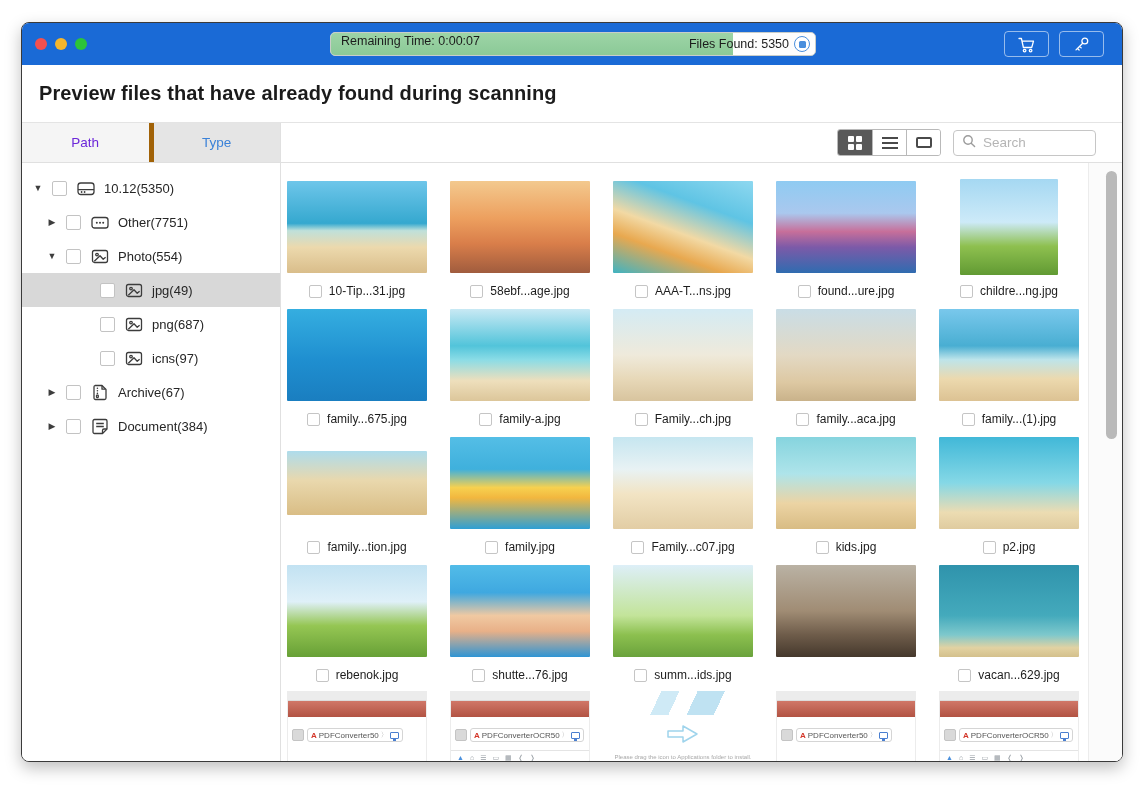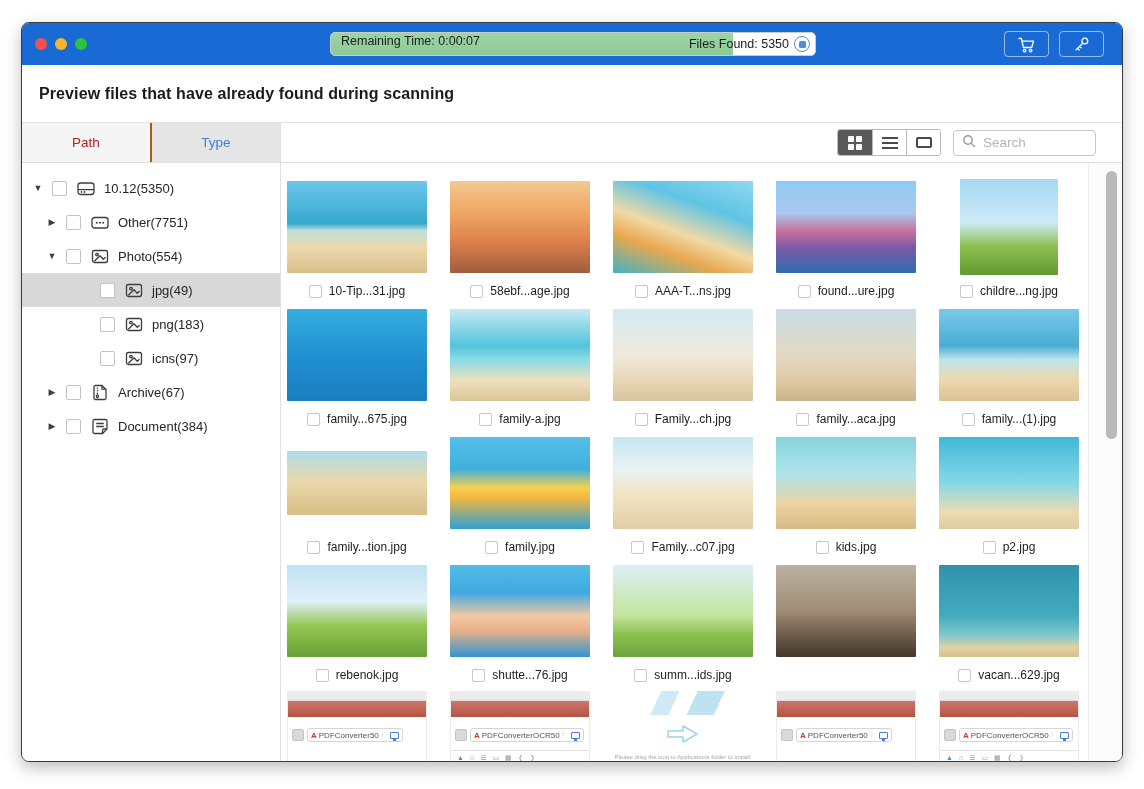--- a/index.html
+++ b/index.html
@@ -28,28 +28,28 @@
     display:flex;align-items:center;justify-content:center;cursor:pointer;}
   .stop-btn i{display:block;width:7px;height:7px;background:#4a8fdd;border-radius:1.5px;}
 
   .tb-buttons{position:absolute;right:18px;top:8px;display:flex;gap:10px;}
   .tb-btn{width:45px;height:26px;border:1px solid rgba(255,255,255,.55);border-radius:4px;
     display:flex;align-items:center;justify-content:center;cursor:pointer;}
   .tb-btn svg{display:block;}
 
   
   .header{flex:0 0 58px;display:flex;align-items:center;padding-left:17px;border-bottom:1px solid #e4e4e4;background:#fff;}
-  .page-title{font-size:16px;font-weight:bold;color:#1b1b1b;letter-spacing:.1px;}
+  .page-title{font-size:20px;font-weight:bold;color:#1b1b1b;letter-spacing:.1px;}
 
   
   .body{flex:1;display:flex;min-height:0;}
   .sidebar{flex:0 0 259px;border-right:1px solid #e0e0e0;display:flex;flex-direction:column;background:#fff;}
   .tabs{flex:0 0 40px;display:flex;border-bottom:1px solid #e0e0e0;}
   .tab{flex:1;display:flex;align-items:center;justify-content:center;font-size:13.5px;cursor:pointer;}
-  .tab.path{background:#f5f5f5;color:#b91c1c;border-right:2px solid #a16207;}
+  .tab.path{background:#f5f5f5;color:#6d28d9;border-right:5px solid #a16207;}
   .tab.type{background:#e5e5e5;color:#3b82d8;}
 
   .tree{padding-top:8px;overflow:hidden;}
   .trow{height:34px;display:flex;align-items:center;font-size:13px;color:#262626;cursor:pointer;}
   .trow.l0{padding-left:10px;}.trow.l1{padding-left:24px;}.trow.l2{padding-left:58px;}
   .trow.selected{background:#d8d8d8;}
   .disc{width:12px;margin-right:8px;font-size:9px;color:#3d3d3d;text-align:center;flex:0 0 12px;}
   .disc.spacer{visibility:hidden;}
   .cb{width:15px;height:15px;border:1px solid #c3c3c3;border-radius:2px;background:#fff;margin-right:8px;flex:0 0 15px;}
   .ticon{width:22px;margin-right:7px;display:flex;align-items:center;justify-content:center;flex:0 0 22px;}
@@ -249,21 +249,21 @@
         <div class="trow l2">
           <span class="disc spacer">▶</span>
           <span class="cb"></span>
           <span class="ticon">
             <svg width="20" height="19" viewBox="0 0 20 19" fill="none" stroke="#3c3c3c" stroke-width="1.3" stroke-linejoin="round">
               <rect x="2.5" y="3.5" width="15" height="12" rx="2"></rect>
               <circle cx="7" cy="7.6" r="1.3"></circle>
               <path d="M4.3 14.2 L10 8.8 L13.2 12.2 L15.6 10.2"></path>
             </svg>
           </span>
-          <span class="tlabel">png(183)</span>
+          <span class="tlabel">png(687)</span>
         </div>
 
         <div class="trow l2">
           <span class="disc spacer">▶</span>
           <span class="cb"></span>
           <span class="ticon">
             <svg width="20" height="19" viewBox="0 0 20 19" fill="none" stroke="#3c3c3c" stroke-width="1.3" stroke-linejoin="round">
               <rect x="2.5" y="3.5" width="15" height="12" rx="2"></rect>
               <circle cx="7" cy="7.6" r="1.3"></circle>
               <path d="M4.3 14.2 L10 8.8 L13.2 12.2 L15.6 10.2"></path>

